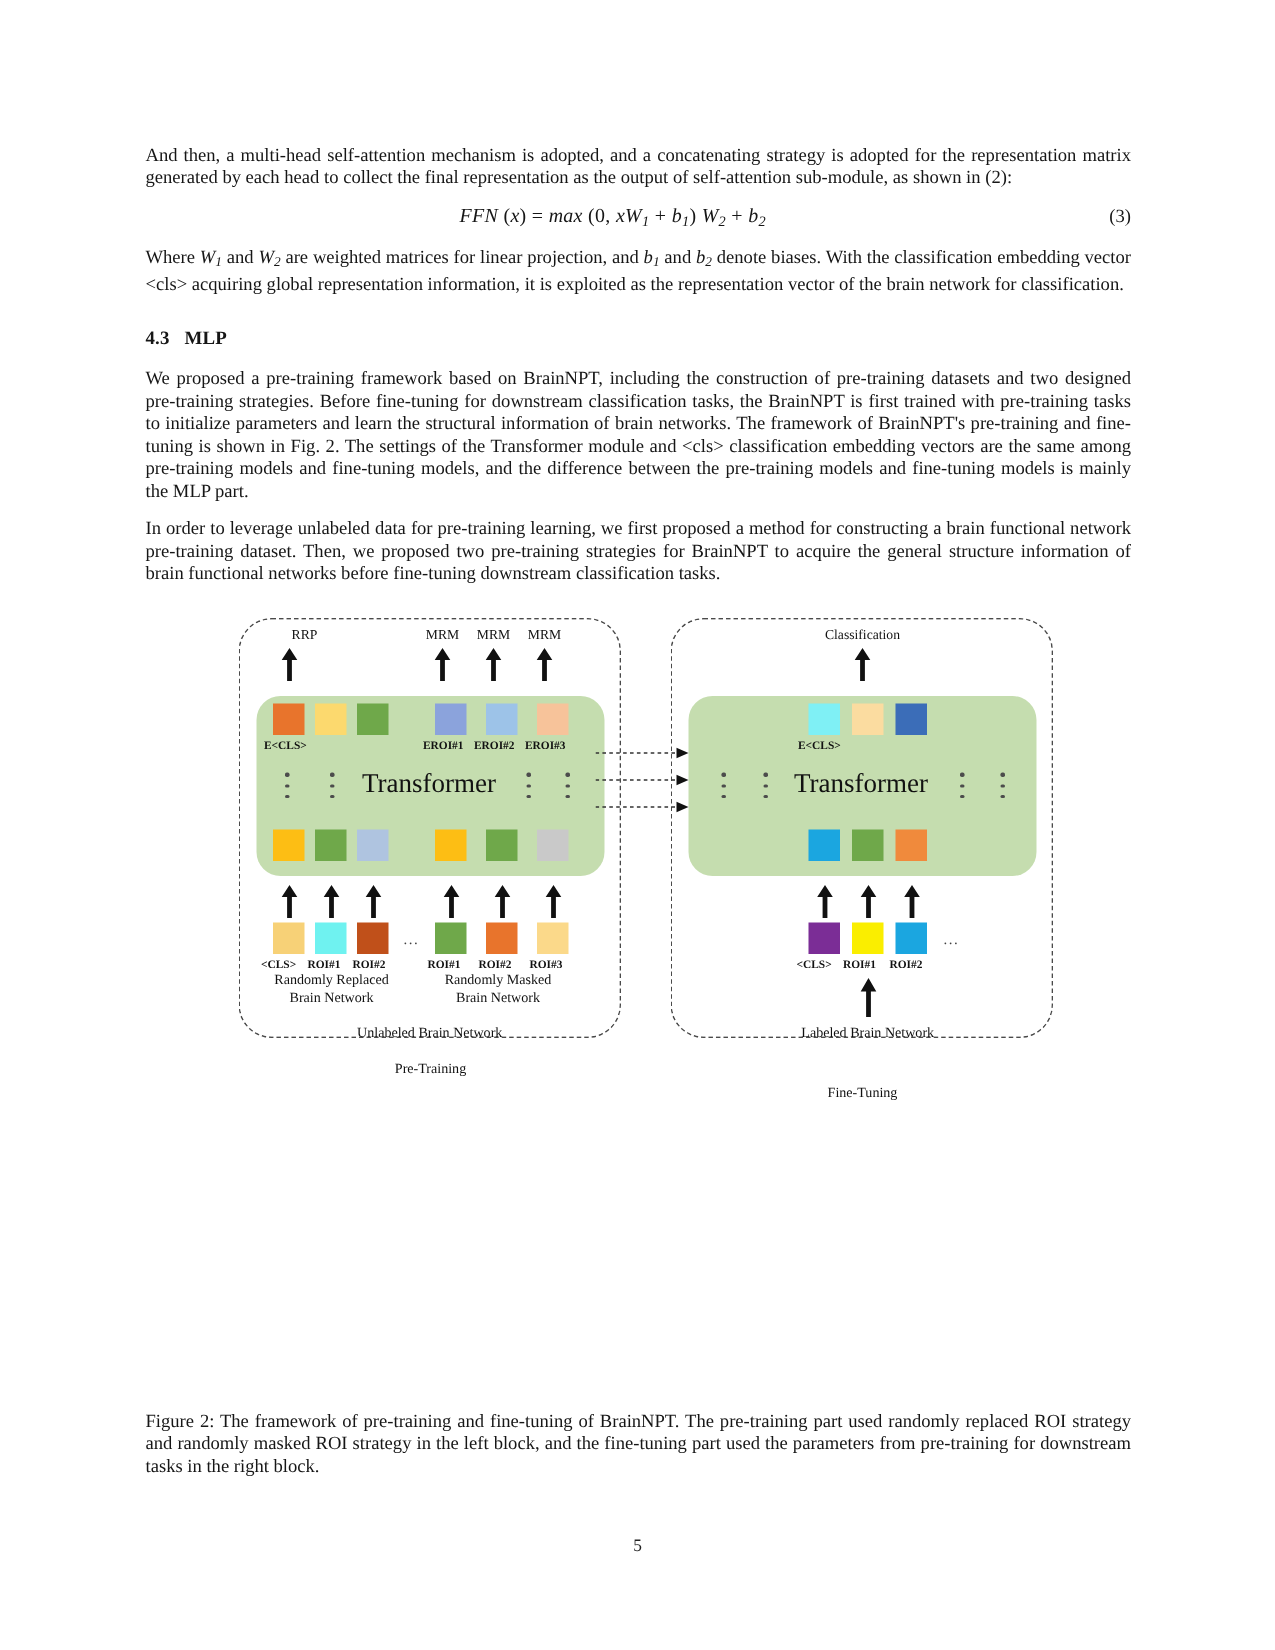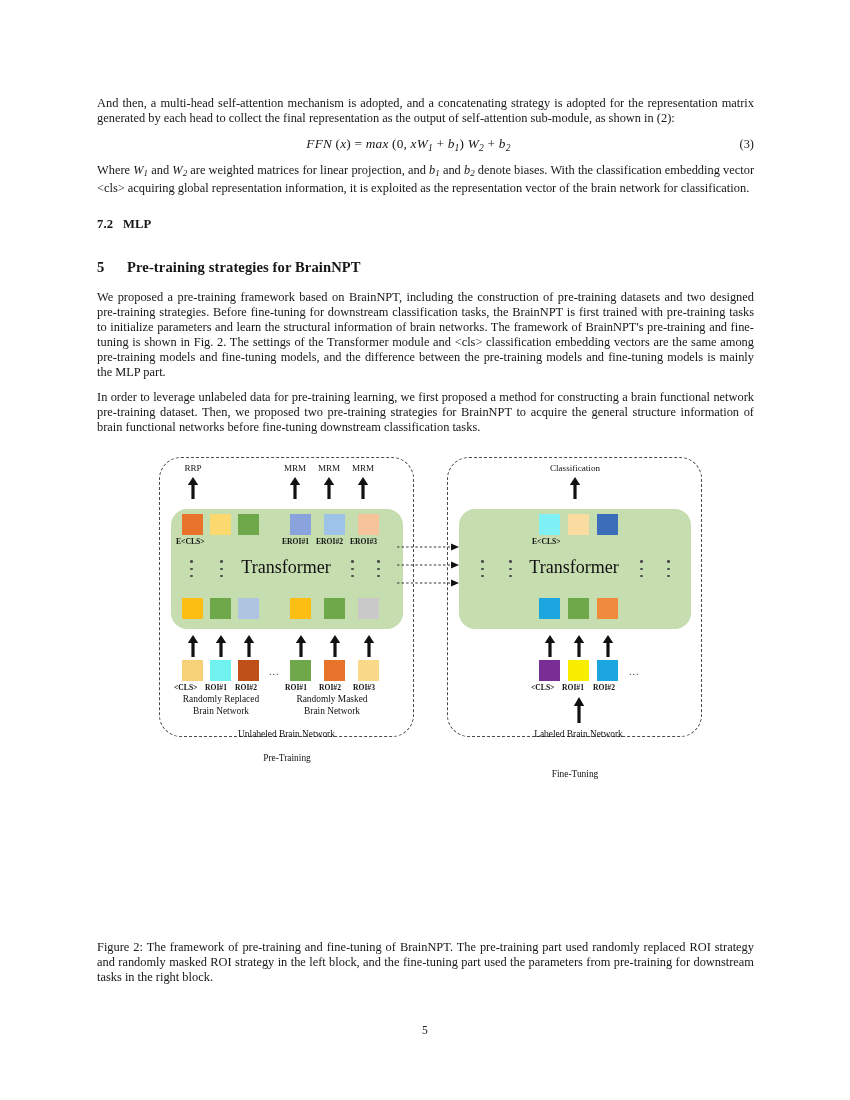--- a/index.html
+++ b/index.html
@@ -201,38 +201,35 @@
     <div class="eqrow">
       <div class="eq">
         <span class="up">FFN</span> <span class="rm">(</span><span class="up">x</span><span class="rm">)</span> <span class="rm">=</span> <span class="up">max</span> <span class="rm">(</span><span class="rm">0,</span> <span class="up">xW</span><sub>1</sub> <span class="rm">+</span> <span class="up">b</span><sub>1</sub><span class="rm">)</span> <span class="up">W</span><sub>2</sub> <span class="rm">+</span> <span class="up">b</span><sub>2</sub>
       </div>
       <div class="eqnum">(3)</div>
     </div>
 
     <p class="body-text">Where <i>W</i><sub>1</sub> and <i>W</i><sub>2</sub> are weighted matrices for linear projection, and <i>b</i><sub>1</sub> and <i>b</i><sub>2</sub> denote biases. With the classification embedding vector &lt;cls&gt; acquiring global representation information, it is exploited as the representation vector of the brain network for classification.</p>
 
     <h3 class="subsec">
-      <span class="num">7.2</span><span>MLP</span>
+      <span class="num">4.3</span><span>MLP</span>
     </h3>
 
 
-    <h2 class="sec">
-      <span class="num">5</span><span>Pre-training strategies for BrainNPT</span>
-    </h2>
 
     <p class="body-text">We proposed a pre-training framework based on BrainNPT, including the construction of pre-training datasets and two designed pre-training strategies. Before fine-tuning for downstream classification tasks, the BrainNPT is first trained with pre-training tasks to initialize parameters and learn the structural information of brain networks. The framework of BrainNPT's pre-training and fine-tuning is shown in Fig. 2. The settings of the Transformer module and &lt;cls&gt; classification embedding vectors are the same among pre-training models and fine-tuning models, and the difference between the pre-training models and fine-tuning models is mainly the MLP part.</p>
 
     <p class="body-text">In order to leverage unlabeled data for pre-training learning, we first proposed a method for constructing a brain functional network pre-training dataset. Then, we proposed two pre-training strategies for BrainNPT to acquire the general structure information of brain functional networks before fine-tuning downstream classification tasks.</p>
 
     <div class="figure-wrap">
       <div class="fig-canvas">
 
         <div class="block" id="block-pretrain"></div>
 
-        <div class="fig-text" style="left:6px; top:6px; width:56px;">RRP</div>
+        <div class="fig-text" style="left:16px; top:6px; width:56px;">RRP</div>
         <div class="fig-text" style="left:118px; top:6px; width:36px;">MRM</div>
         <div class="fig-text" style="left:152px; top:6px; width:36px;">MRM</div>
         <div class="fig-text" style="left:186px; top:6px; width:36px;">MRM</div>
 
         <svg class="uparrow" style="left:28px; top:20px;" viewBox="0 0 12 22">
             <path d="M6 0 L11.2 8 L7.6 8 L7.6 22 L4.4 22 L4.4 8 L0.8 8 Z" fill="#111"></path>
           </svg>
         <svg class="uparrow" style="left:130px; top:20px;" viewBox="0 0 12 22">
             <path d="M6 0 L11.2 8 L7.6 8 L7.6 22 L4.4 22 L4.4 8 L0.8 8 Z" fill="#111"></path>
           </svg>

